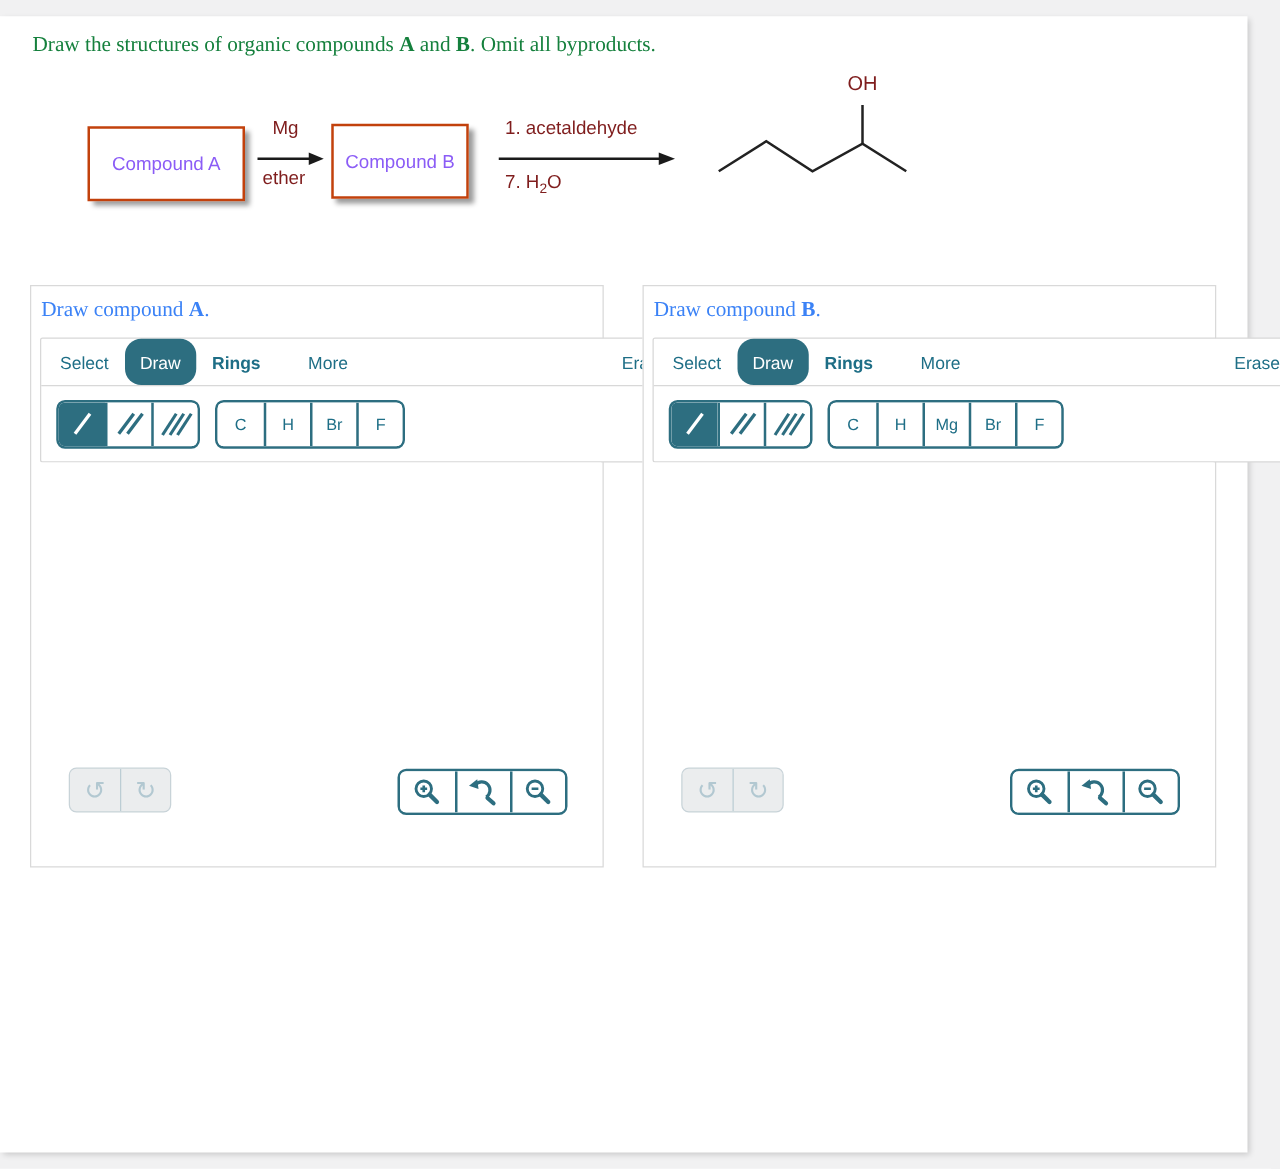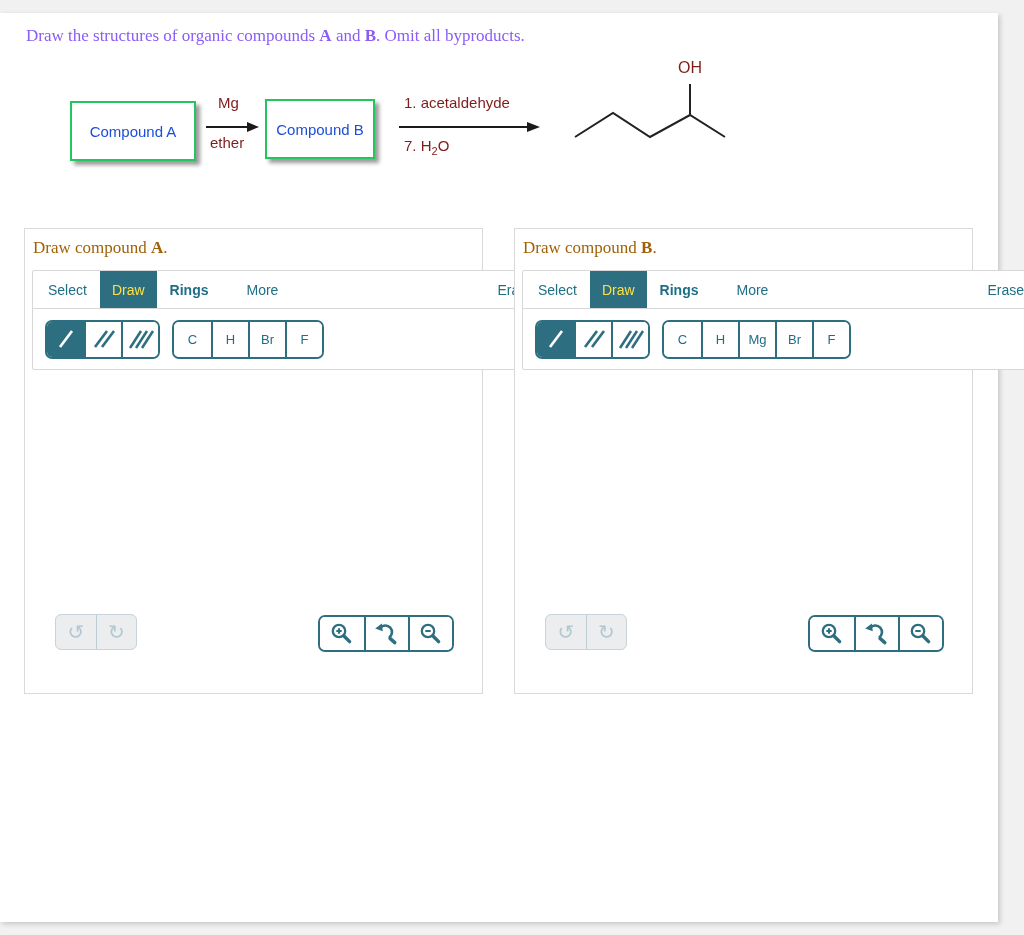--- a/index.html
+++ b/index.html
@@ -3,57 +3,57 @@
 <meta charset="utf-8">
 <style>
   * { margin:0; padding:0; box-sizing:border-box; }
   html,body { width:1024px; height:935px; }
   body { background:#f1f1f2; font-family:"Liberation Sans", sans-serif; position:relative; overflow:hidden; }
 
   .card { position:absolute; left:0; top:13px; width:998px; height:909px; background:#ffffff;
           box-shadow:2px 2px 5px rgba(0,0,0,.18); }
 
   .prompt { position:absolute; left:26px; top:26px; font-family:"Liberation Serif", serif;
-            font-size:17px; color:#8b5cf6; }
+            font-size:17px; color:#15803d; }
   .prompt b { font-weight:700; }
 
   
-  .scheme-box { position:absolute; background:#fff; border:2px solid #22c55e;
+  .scheme-box { position:absolute; background:#fff; border:2px solid #c2410c;
                 box-shadow:4px 4px 4px rgba(0,0,0,.40);
                 display:flex; align-items:center; justify-content:center;
-                font-size:15px; color:#1d4ed8; }
+                font-size:15px; color:#8b5cf6; }
   .box-a { left:70px; top:101px; width:126px; height:60px; }
   .box-b { left:265px; top:99px; width:110px; height:60px; }
 
   .scheme-label { position:absolute; font-size:15px; color:#7f1d1d; white-space:nowrap; }
   .lbl-mg    { left:218px; top:94px; }
   .lbl-ether { left:210px; top:134px; }
   .lbl-step1 { left:404px; top:94px; }
   .lbl-step2 { left:404px; top:137px; }
   .lbl-step2 sub { font-size:11px; }
   .lbl-oh    { left:678px; top:59px; font-size:16px; }
 
   svg.overlay { position:absolute; left:0; top:0; width:1024px; height:935px; pointer-events:none; }
 
   
   .panel { position:absolute; top:228px; width:459px; height:466px; background:#fff;
            border:1px solid #d9d9d9; }
   .panel-a { left:24px; } .panel-b { left:514px; }
 
   .panel-heading { position:absolute; left:8px; top:9px; font-family:"Liberation Serif", serif;
-                   font-size:17px; color:#a16207; }
+                   font-size:17px; color:#3b82f6; }
   .panel-heading b { font-weight:700; }
 
   .toolbar { position:absolute; left:7px; top:41px; width:516px; height:100px;
              border:1px solid #d8d8d8; border-radius:2px; background:#fff; }
   .tabrow { display:flex; align-items:stretch; height:38px; border-bottom:1px solid #d8d8d8;
             font-size:14px; color:#1e6e86; }
   .tab { display:flex; align-items:center; cursor:pointer; }
   .tab-select { padding:0 13px 0 15px; }
-  .tab-active { background:#2d6e80; color:#fde047; padding:0 12px; }
+  .tab-active { background:#2d6e80; color:#ffffff; padding:0 12px;border-radius:13px; }
   .tab-rings  { margin-left:13px;font-weight:bold; }
   .tab-more   { margin-left:38px; }
   .tab-erase  { margin-left:auto; padding-right:13px; }
 
   .btnrow { position:relative; height:60px; }
   .btn-group { position:absolute; top:11px; display:flex; border:2px solid #2d6e80;
                border-radius:7px; overflow:hidden; background:#fff; }
   .bond-group { left:12px; }
   .elem-group { left:139px; }
   .tool-btn { width:37px; height:35px; display:flex; align-items:center; justify-content:center;

